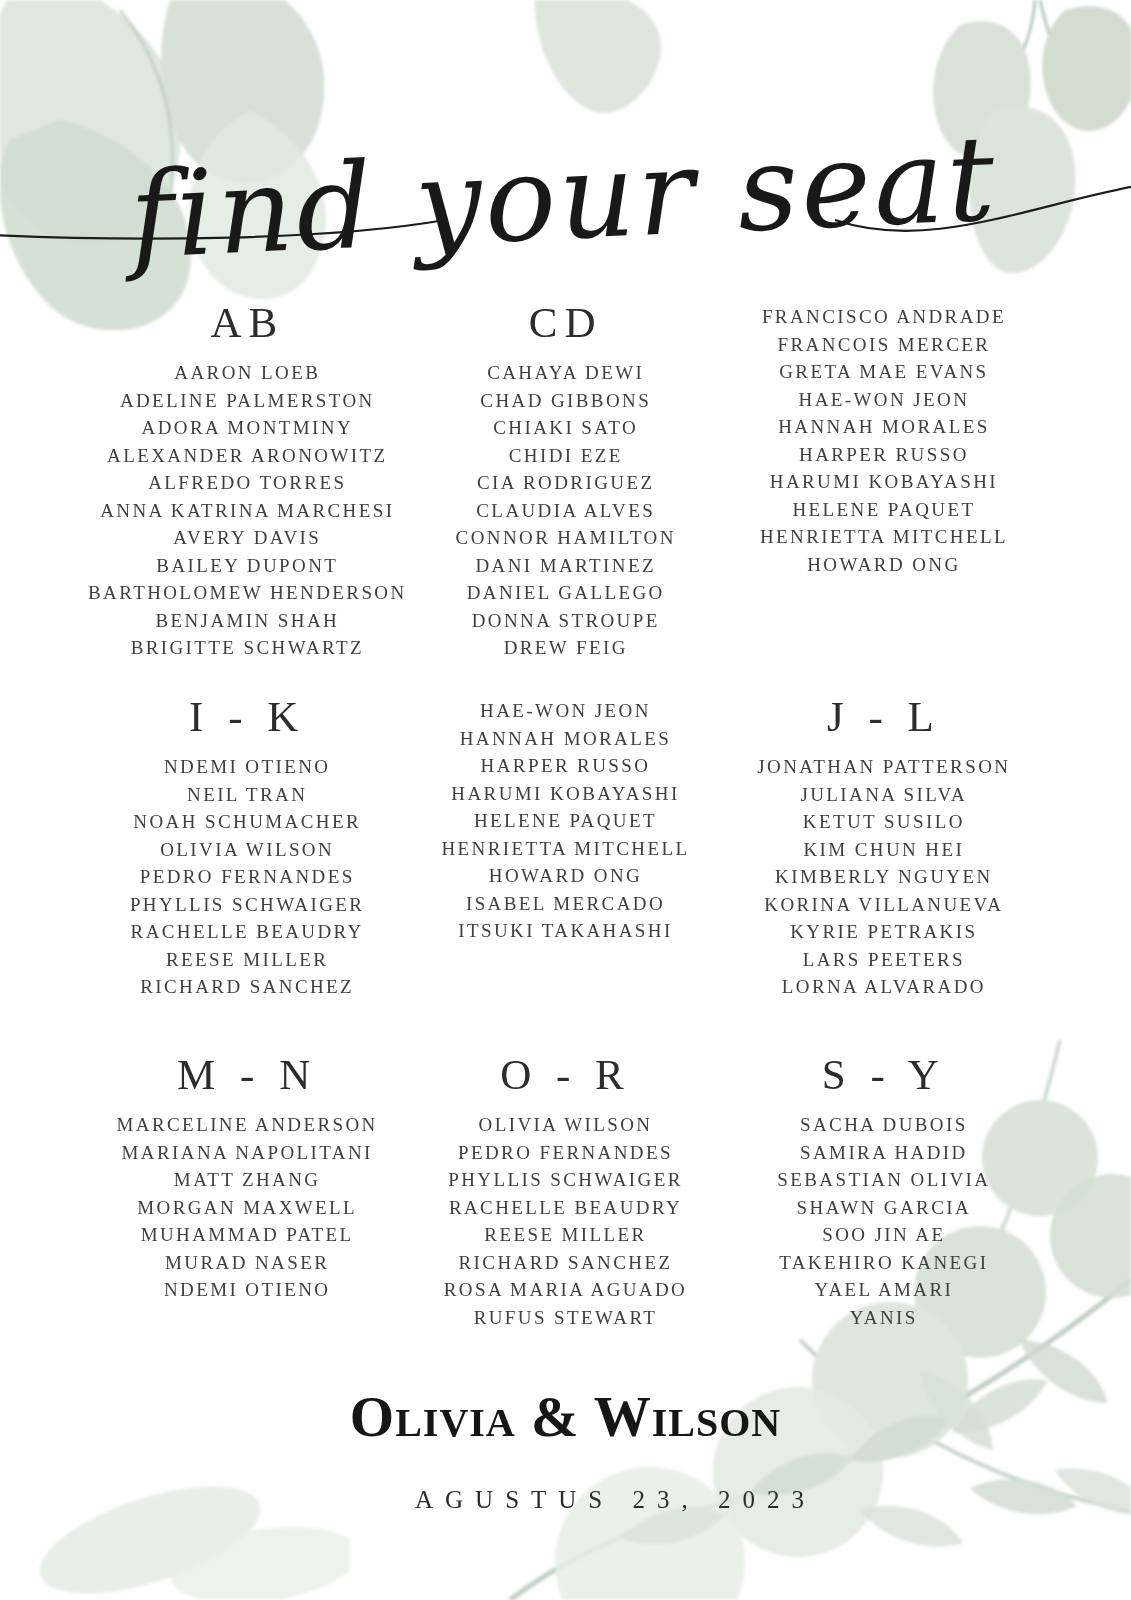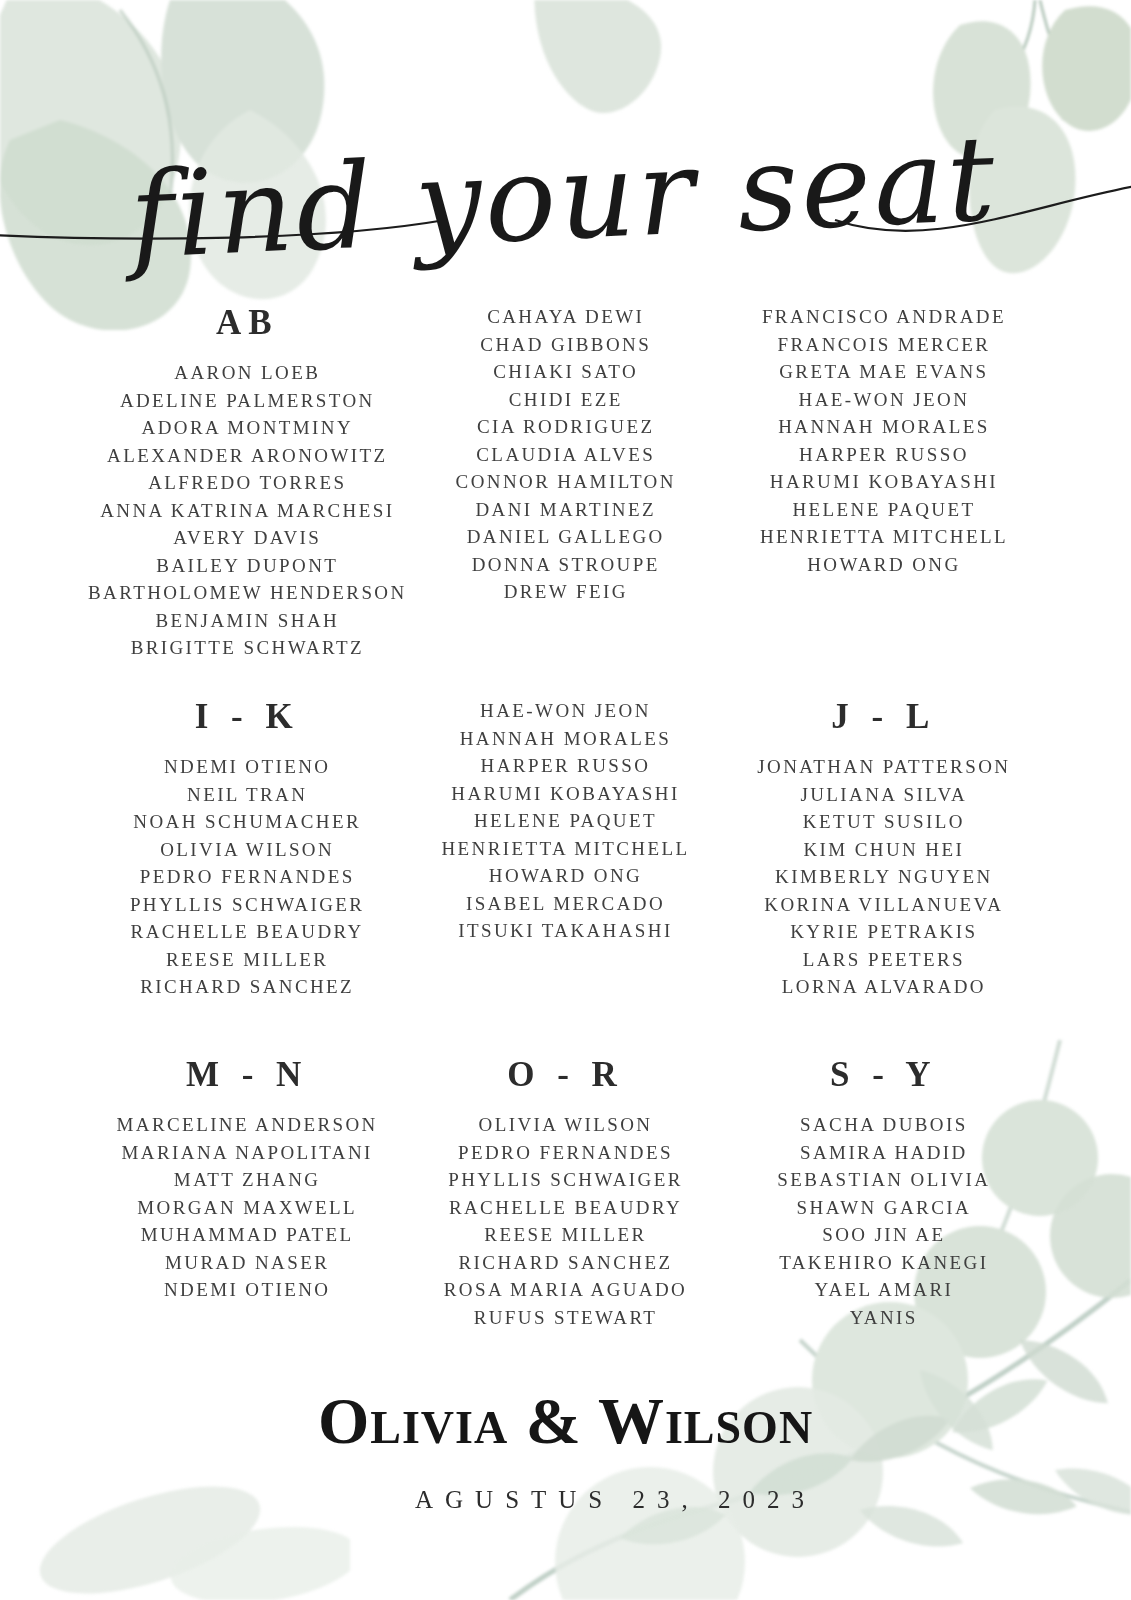--- a/index.html
+++ b/index.html
@@ -20,32 +20,32 @@
   .swash { stroke:#1c1c1c; stroke-width:2.2; fill:none; }
   .script-text {
     font-family:"DejaVu Serif", serif; font-style:italic;
     font-size:118px; fill:#191919; letter-spacing:3px;
   }
   
   .row { position:absolute; left:88px; width:955px; display:flex; z-index:1; }
   .row1 { top:303px; } .row2 { top:697px; } .row3 { top:1055px; }
   .cell { flex:1; text-align:center; }
   .sec-head {
-    margin:0 0 16px 0; font-weight:bold; font-size:35px;
+    margin:0 0 16px 0; font-weight:normal; font-size:43px;
     line-height:40px; letter-spacing:7px; color:#2c2c2c;
   }
   .names { }
   .guest-name {
     font-size:19px; line-height:27.5px; letter-spacing:2.4px;
     color:#3f3f3f; white-space:nowrap;
   }
   
   .couple {
     position:absolute; top:1388px; left:0; width:100%; text-align:center;
-    font-variant:small-caps; font-weight:bold; font-size:66px; line-height:1;
+    font-variant:small-caps; font-weight:bold; font-size:57px; line-height:1;
     letter-spacing:1px; color:#161616; z-index:1;
   }
   .event-date {
     position:absolute; top:1486px; left:0; width:100%; text-align:center;
     font-size:25px; letter-spacing:12px; text-indent:12px; color:#2c2c2c; z-index:1;padding-left:44px;
   }
 </style>
 </head>
 <body>
 
@@ -119,20 +119,21 @@
           <div class="guest-name">ALFREDO TORRES</div>
           <div class="guest-name">ANNA KATRINA MARCHESI</div>
           <div class="guest-name">AVERY DAVIS</div>
           <div class="guest-name">BAILEY DUPONT</div>
           <div class="guest-name">BARTHOLOMEW HENDERSON</div>
           <div class="guest-name">BENJAMIN SHAH</div>
           <div class="guest-name">BRIGITTE SCHWARTZ</div>
         </div>
     </section>
     <section class="cell">
+      <h2 class="sec-head">CD</h2>
       <div class="names">
           <div class="guest-name">CAHAYA DEWI</div>
           <div class="guest-name">CHAD GIBBONS</div>
           <div class="guest-name">CHIAKI SATO</div>
           <div class="guest-name">CHIDI EZE</div>
           <div class="guest-name">CIA RODRIGUEZ</div>
           <div class="guest-name">CLAUDIA ALVES</div>
           <div class="guest-name">CONNOR HAMILTON</div>
           <div class="guest-name">DANI MARTINEZ</div>
           <div class="guest-name">DANIEL GALLEGO</div>

